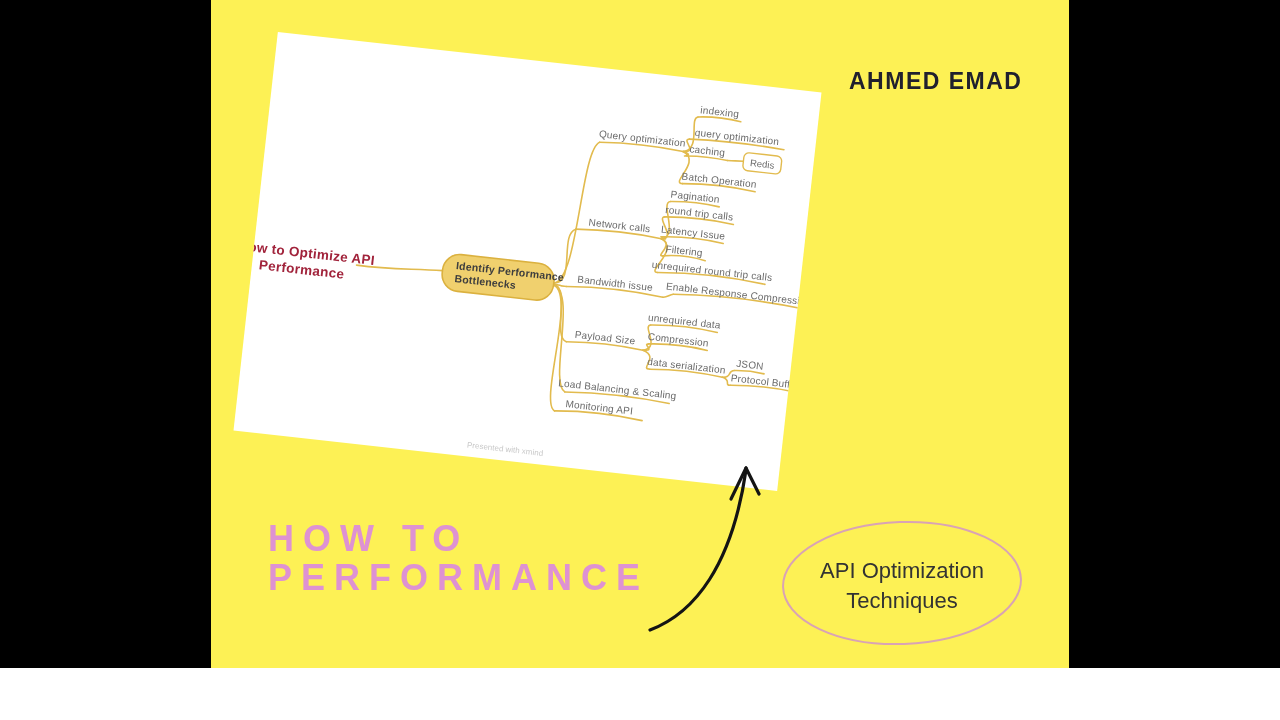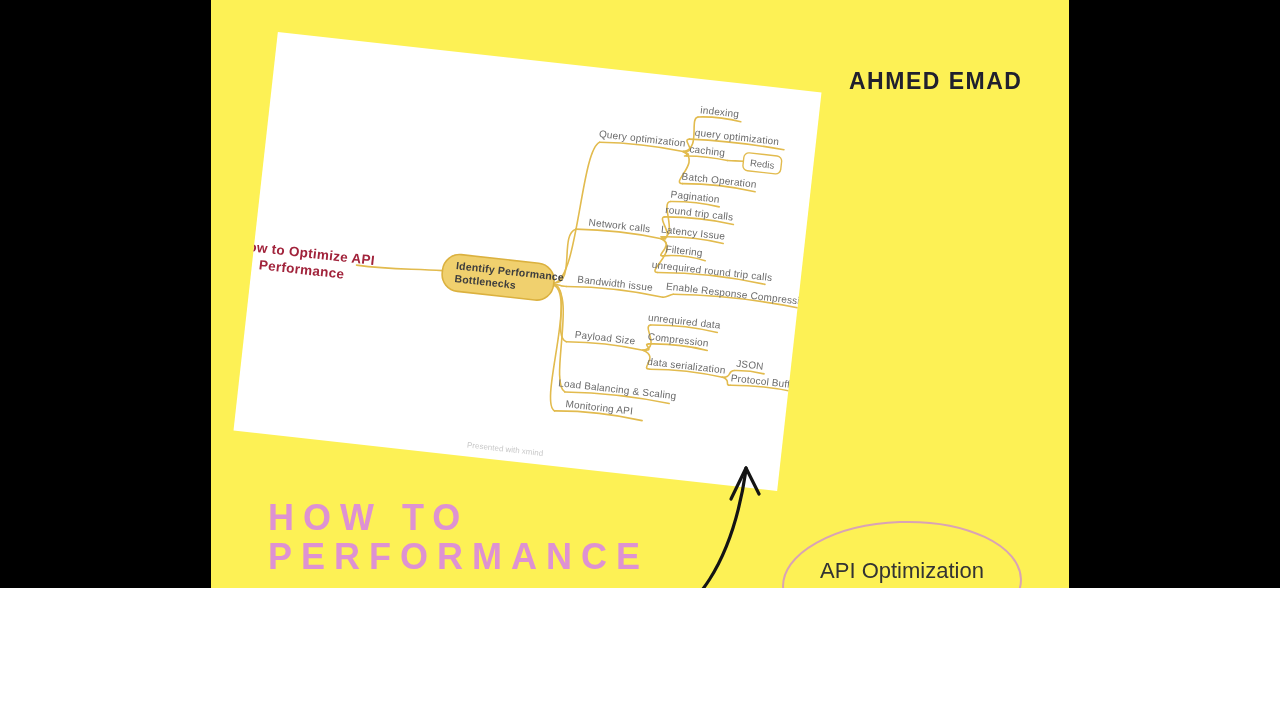--- a/index.html
+++ b/index.html
@@ -1,17 +1,17 @@
 <!DOCTYPE html>
 <html><head>
 <meta charset="utf-8">
 <style>
   * { margin:0; padding:0; box-sizing:border-box; }
   body { width:1280px; height:720px; font-family:"Liberation Sans", sans-serif; }
-  .stage { position:relative; width:1280px; height:588px; background:#000; overflow:hidden; }
+  .stage { position:relative; width:1280px; height:668px; background:#000; overflow:hidden; }
   .letterbox { position:absolute; top:0; height:720px; background:#000; }
   .letterbox.left { left:0; width:211px; }
   .letterbox.right { right:0; width:211px; }
   .canvas { position:absolute; left:211px; top:0; width:858px; height:720px; background:#fdf155; }
 
   .author { position:absolute; left:638px; top:68px; font-size:23px; font-weight:bold;
             letter-spacing:1.5px; color:#20202e; }
 
   .card { position:absolute; left:43px; top:61px; width:547px; height:401px; background:#ffffff;
           transform:rotate(6.35deg); transform-origin:center center; overflow:hidden; }
@@ -19,21 +19,21 @@
 
   .map-line { fill:none; stroke:#e2bb4e; stroke-width:1.6; stroke-linecap:round; }
   .map-label { fill:#6a6a6a; font-size:10px; letter-spacing:.2px; text-anchor:middle; }
   .map-label-sm { fill:#6a6a6a; font-size:9.5px; text-anchor:middle; }
   .pill { fill:#f0d06e; stroke:#dbb13f; stroke-width:1.6; }
   .pill-label { fill:#3e3e3e; font-size:10.5px; font-weight:bold; letter-spacing:.2px; }
   .root-label { fill:#a1233b; font-size:13.5px; font-weight:bold; letter-spacing:.3px; text-anchor:middle; }
   .redis-box { fill:#ffffff; stroke:#e2bb4e; stroke-width:1.4; }
   .watermark { fill:#c9c9c9; font-size:8px; text-anchor:middle; }
 
-  .big-title { position:absolute; left:57px; top:498px; color:#de92d2; font-weight:bold;
+  .big-title { position:absolute; left:57px; top:519px; color:#de92d2; font-weight:bold;
                font-size:36px; line-height:39px; letter-spacing:9px; }
 
   .bubble { position:absolute; left:567px; top:516px; width:252px; height:138px; }
   .bubble text { fill:#333333; font-size:22px; text-anchor:middle; font-family:"Liberation Sans", sans-serif; }
   .bubble ellipse { fill:none; stroke:#d9a3b5; stroke-width:2; }
 
   .arrow { position:absolute; left:429px; top:455px; width:140px; height:185px; }
   .arrow path { fill:none; stroke:#141414; stroke-width:3.2; stroke-linecap:round; stroke-linejoin:round; }
 </style>
 </head>

